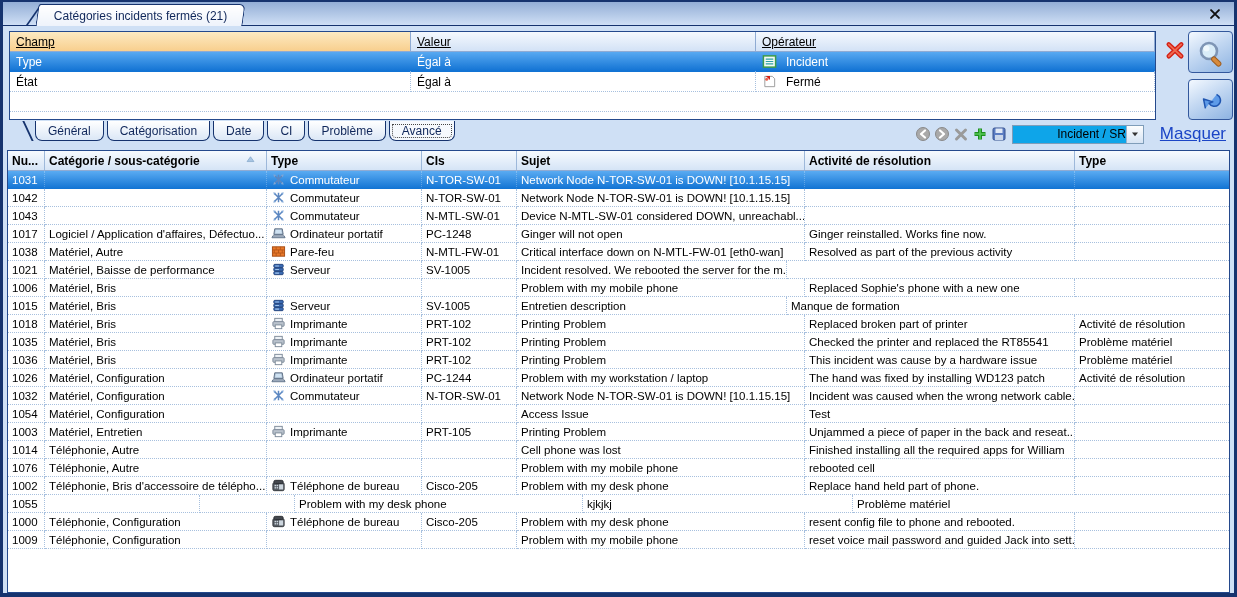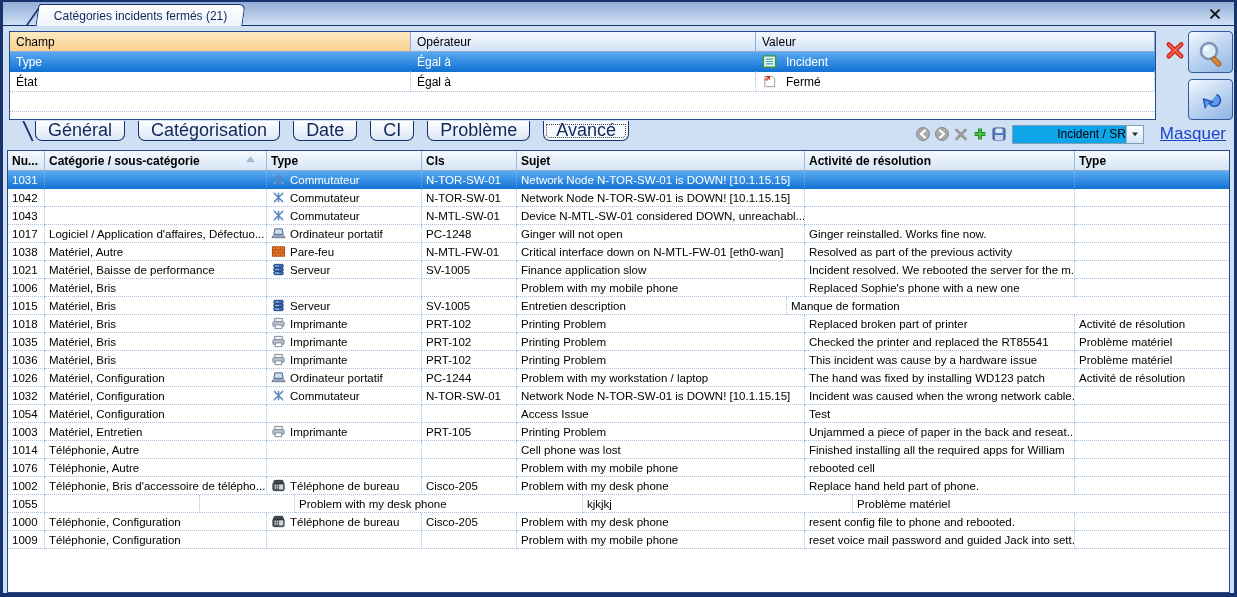--- a/index.html
+++ b/index.html
@@ -19,44 +19,44 @@
   #title-tab span{transform:skewX(8deg);font-size:12px;color:#10275a;}
   #close-btn{position:absolute;right:10px;top:3px;width:18px;height:18px;display:flex;
     align-items:center;justify-content:center;cursor:default;}
 
   
   #filter-panel{position:absolute;left:6px;top:29px;width:1147px;height:89px;
     border:1px solid #24498c;background:#ffffff;}
   .fgrid{display:grid;grid-template-columns:401px 345px 1fr;}
   .fhead{height:20px;}
   .fhead .fcell{background:linear-gradient(#f5f9fe,#d3e2f6);border-right:1px solid #8fabd3;
-    border-bottom:1px solid #8fabd3;font-size:12px;color:#000;display:flex;align-items:center;padding:0 6px;}
+    border-bottom:1px solid #8fabd3;font-size:12px;color:#000;display:flex;align-items:center;padding:0 6px;text-decoration:underline;}
   .fhead .fcell.champ{background:linear-gradient(#fdeac2,#f8cf8e);}
   .frow{height:20px;}
   .frow .fcell{font-size:12px;color:#000;display:flex;align-items:center;gap:5px;padding:0 6px;
     border-right:1px dotted #a7c0de;border-bottom:1px dotted #a7c0de;overflow:hidden;white-space:nowrap;}
   .frow.sel .fcell{background:linear-gradient(#58a9f1,#1273d4);color:#fff;border-right-color:transparent;border-bottom:1px solid #1273d4;}
   .frow-empty{height:20px;border-bottom:1px dotted #a7c0de;}
 
   
   #filter-delete{position:absolute;left:1162px;top:38px;width:22px;height:22px;cursor:default;}
   
   .big-btn{position:absolute;width:45px;height:42px;border:1px solid #33589c;border-radius:4px;
     background:linear-gradient(150deg,#f4f9ff 0%,#c3d8f2 45%,#8db3e2 100%);
     display:flex;align-items:center;justify-content:center;cursor:default;}
   #search-btn{left:1185px;top:29px;}
   #undo-btn{left:1185px;top:77px;height:41px;}
 
   
   #tabband{position:absolute;left:0;top:118px;right:0;height:31px;}
   #tabs{position:absolute;left:8px;top:1px;height:21px;display:flex;align-items:flex-start;}
   #tabs-slash{width:18px;height:20px;border-right:2px solid #16336e;transform:skewX(25deg);margin-right:6px;}
-  .tab{height:20px;padding:0 12px;margin-right:13px;border:1px solid #16336e;border-top:none;
+  .tab{height:20px;padding:0 12px;margin-right:3px;border:1px solid #16336e;border-top:none;
     border-radius:0 0 7px 7px;background:linear-gradient(#ffffff,#dbe7f6);
-    display:flex;align-items:center;font-size:18px;color:#10275a;cursor:default;}
+    display:flex;align-items:center;font-size:12px;color:#10275a;cursor:default;}
   .tab.active{background:#f6f9fd;outline:1px dotted #444;outline-offset:-4px;}
   #mini-toolbar{position:absolute;right:8px;top:3px;height:22px;display:flex;align-items:center;gap:4px;}
   .mini-ic{width:17px;height:17px;display:flex;align-items:center;justify-content:center;cursor:default;}
   #preset-select{width:132px;height:19px;border:1px solid #7f9db9;background:#0ea5e9;display:flex;
     align-items:center;justify-content:flex-end;padding-left:14px;font-size:12px;color:#000;cursor:default;}
   #preset-arrow{width:17px;height:17px;background:linear-gradient(#fefefe,#d6e4f4);border-left:1px solid #9ab2cc;
     display:flex;align-items:center;justify-content:center;}
   #hide-link{font-size:17px;color:#1b45c6;text-decoration:underline;margin-left:12px;cursor:pointer;}
 
   
@@ -87,22 +87,22 @@
       <div id="close-btn">
           <svg width="14" height="14" viewBox="0 0 16 16" xmlns="http://www.w3.org/2000/svg">
             <path d="M3.5 3.5 12.5 12.5 M12.5 3.5 3.5 12.5" stroke="#111" stroke-width="2.2" stroke-linecap="round"></path>
           </svg>
         </div>
     </div>
 
     <div id="filter-panel">
       <div class="fgrid fhead" id="filter-head">
           <div class="fcell champ">Champ</div>
+          <div class="fcell">Valeur</div>
           <div class="fcell">Opérateur</div>
-          <div class="fcell">Valeur</div>
         </div>
       <div id="filter-body">
           <div class="fgrid frow sel">
             <div class="fcell">
               <span>Type</span>
             </div>
             <div class="fcell">
               <span>Égal à</span>
             </div>
             <div class="fcell">
@@ -418,23 +418,20 @@
                     <rect x="3" y="10.1" width="10" height="3.4" rx="1" fill="#3a6ab2"></rect>
                   </g>
                   <path d="M4.5 4.2 h4 M4.5 8 h4 M4.5 11.8 h4" stroke="#9fc2ea" stroke-width="1.2"></path>
                 </svg>
               </span>
               <span>Serveur</span>
             </div>
             <div class="cell c3">
               <span>SV-1005</span>
             </div>
-            <div class="cell c4">
-              <span>Finance application slow</span>
-            </div>
             <div class="cell c5">
               <span>Incident resolved. We rebooted the server for the m...</span>
             </div>
             <div class="cell c6">
               <span></span>
             </div>
           </div>
           <div class="trow">
             <div class="cell c0">
               <span>1006</span>

